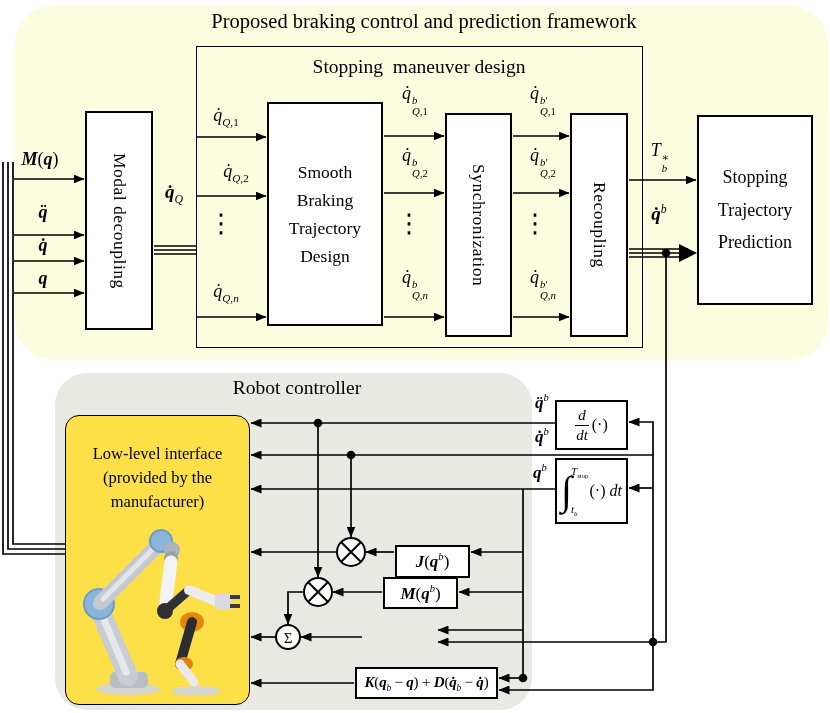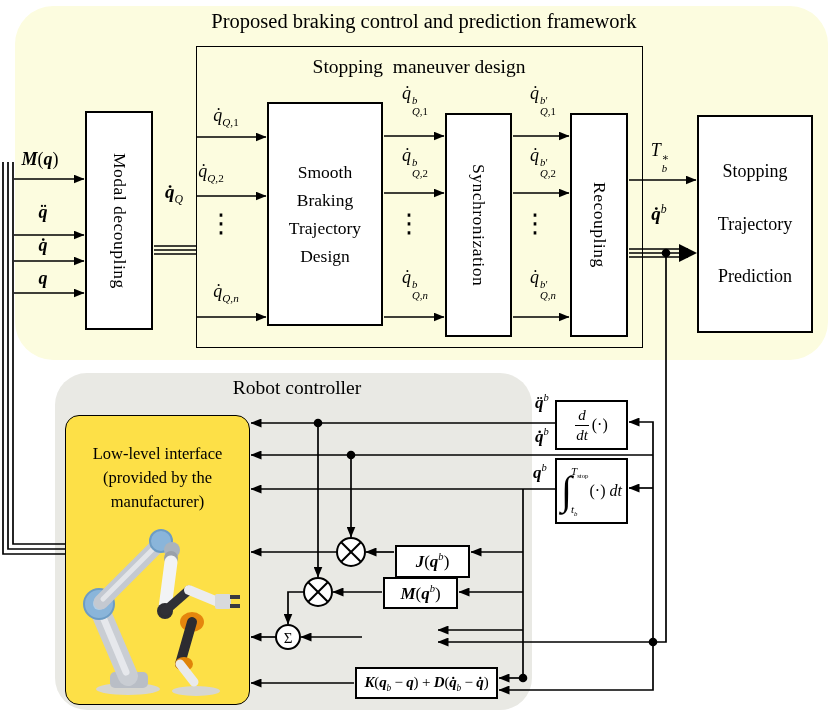--- a/index.html
+++ b/index.html
@@ -12,21 +12,21 @@
   .box{position:absolute;background:#ffffff;border:2px solid #000;box-sizing:border-box;
        display:flex;align-items:center;justify-content:center;text-align:center;}
   .box.thin{border-width:1.6px;background:transparent;}
   .box.math{border-width:2.4px;}
   .vtext{writing-mode:vertical-rl;letter-spacing:0.5px;}
   #box-modal{left:85px;top:111px;width:68px;height:219px;font-size:17.5px;}
   #box-smd{left:196px;top:46px;width:447px;height:302px;align-items:flex-start;}
   #box-smooth{left:267px;top:102px;width:116px;height:224px;font-size:17.5px;line-height:1.6;flex-direction:column;}
   #box-sync{left:445px;top:113px;width:67px;height:224px;font-size:17.5px;}
   #box-rec{left:570px;top:113px;width:58px;height:224px;font-size:17.5px;}
-  #box-stp{left:697px;top:115px;width:116px;height:218px;font-size:18px;line-height:1.8;flex-direction:column;gap:20px;}
+  #box-stp{left:697px;top:115px;width:116px;height:190px;font-size:18px;line-height:1.8;flex-direction:column;}
   #box-lowlevel{left:65px;top:415px;width:185px;height:290px;border-width:1.6px;border-radius:14px;
                 background:#fde047;font-size:16.5px;line-height:1.45;flex-direction:column;justify-content:flex-start;padding-top:26px;}
   #box-ddt{left:555px;top:400px;width:73px;height:50px;font-size:16px;}
   #box-int{left:555px;top:458px;width:73px;height:66px;font-size:15px;}
   #box-J{left:395px;top:545px;width:75px;height:33px;font-size:17px;}
   #box-M{left:383px;top:577px;width:75px;height:32px;font-size:17px;}
   #box-n{left:363px;top:621px;width:74px;height:32px;font-size:15px;}
   #box-K{left:355px;top:667px;width:143px;height:32px;font-size:15px;letter-spacing:-0.2px;}
   .lbl{position:absolute;transform:translateX(-50%);white-space:pre;font-size:18px;line-height:1.1;}
   .lbl.small{font-size:17px;}
@@ -225,21 +225,21 @@
     <span><b><i>K</i></b>(<b><i>q</i></b><sub><i>b</i></sub> − <b><i>q</i></b>) + <b><i>D</i></b>(<b><i>q̇</i></b><sub><i>b</i></sub> − <b><i>q̇</i></b>)</span>
   </div>
 
   <div class="lbl" style="left:40px;top:150px;"><b><i>M</i></b>(<b><i>q</i></b>)</div>
   <div class="lbl" style="left:43px;top:203px;"><b><i>q̈</i></b></div>
   <div class="lbl" style="left:43px;top:236px;"><b><i>q̇</i></b></div>
   <div class="lbl" style="left:43px;top:269px;"><b><i>q</i></b></div>
   <div class="lbl" style="left:174px;top:182px;font-size:19px;"><b><i>q̇</i></b><sub><i>Q</i></sub></div>
 
   <div class="lbl" style="left:226px;top:106px;"><i>q̇</i><sub><i>Q</i>,1</sub></div>
-  <div class="lbl" style="left:211px;top:162px;"><i>q̇</i><sub><i>Q</i>,2</sub></div>
+  <div class="lbl" style="left:236px;top:162px;"><i>q̇</i><sub><i>Q</i>,2</sub></div>
   <div class="lbl vdots" style="left:221px;top:210px;">⋮</div>
   <div class="lbl" style="left:226px;top:282px;"><i>q̇</i><sub><i>Q</i>,<i>n</i></sub></div>
 
   <div class="lbl" style="left:415px;top:84px;"><i>q̇</i><span class="ss"><sup><i>b</i></sup><sub><i>Q</i>,1</sub></span></div>
   <div class="lbl" style="left:415px;top:146px;"><i>q̇</i><span class="ss"><sup><i>b</i></sup><sub><i>Q</i>,2</sub></span></div>
   <div class="lbl vdots" style="left:409px;top:210px;">⋮</div>
   <div class="lbl" style="left:415px;top:268px;"><i>q̇</i><span class="ss"><sup><i>b</i></sup><sub><i>Q</i>,<i>n</i></sub></span></div>
 
   <div class="lbl" style="left:543px;top:84px;"><i>q̇</i><span class="ss"><sup><i>b</i>′</sup><sub><i>Q</i>,1</sub></span></div>
   <div class="lbl" style="left:543px;top:146px;"><i>q̇</i><span class="ss"><sup><i>b</i>′</sup><sub><i>Q</i>,2</sub></span></div>

